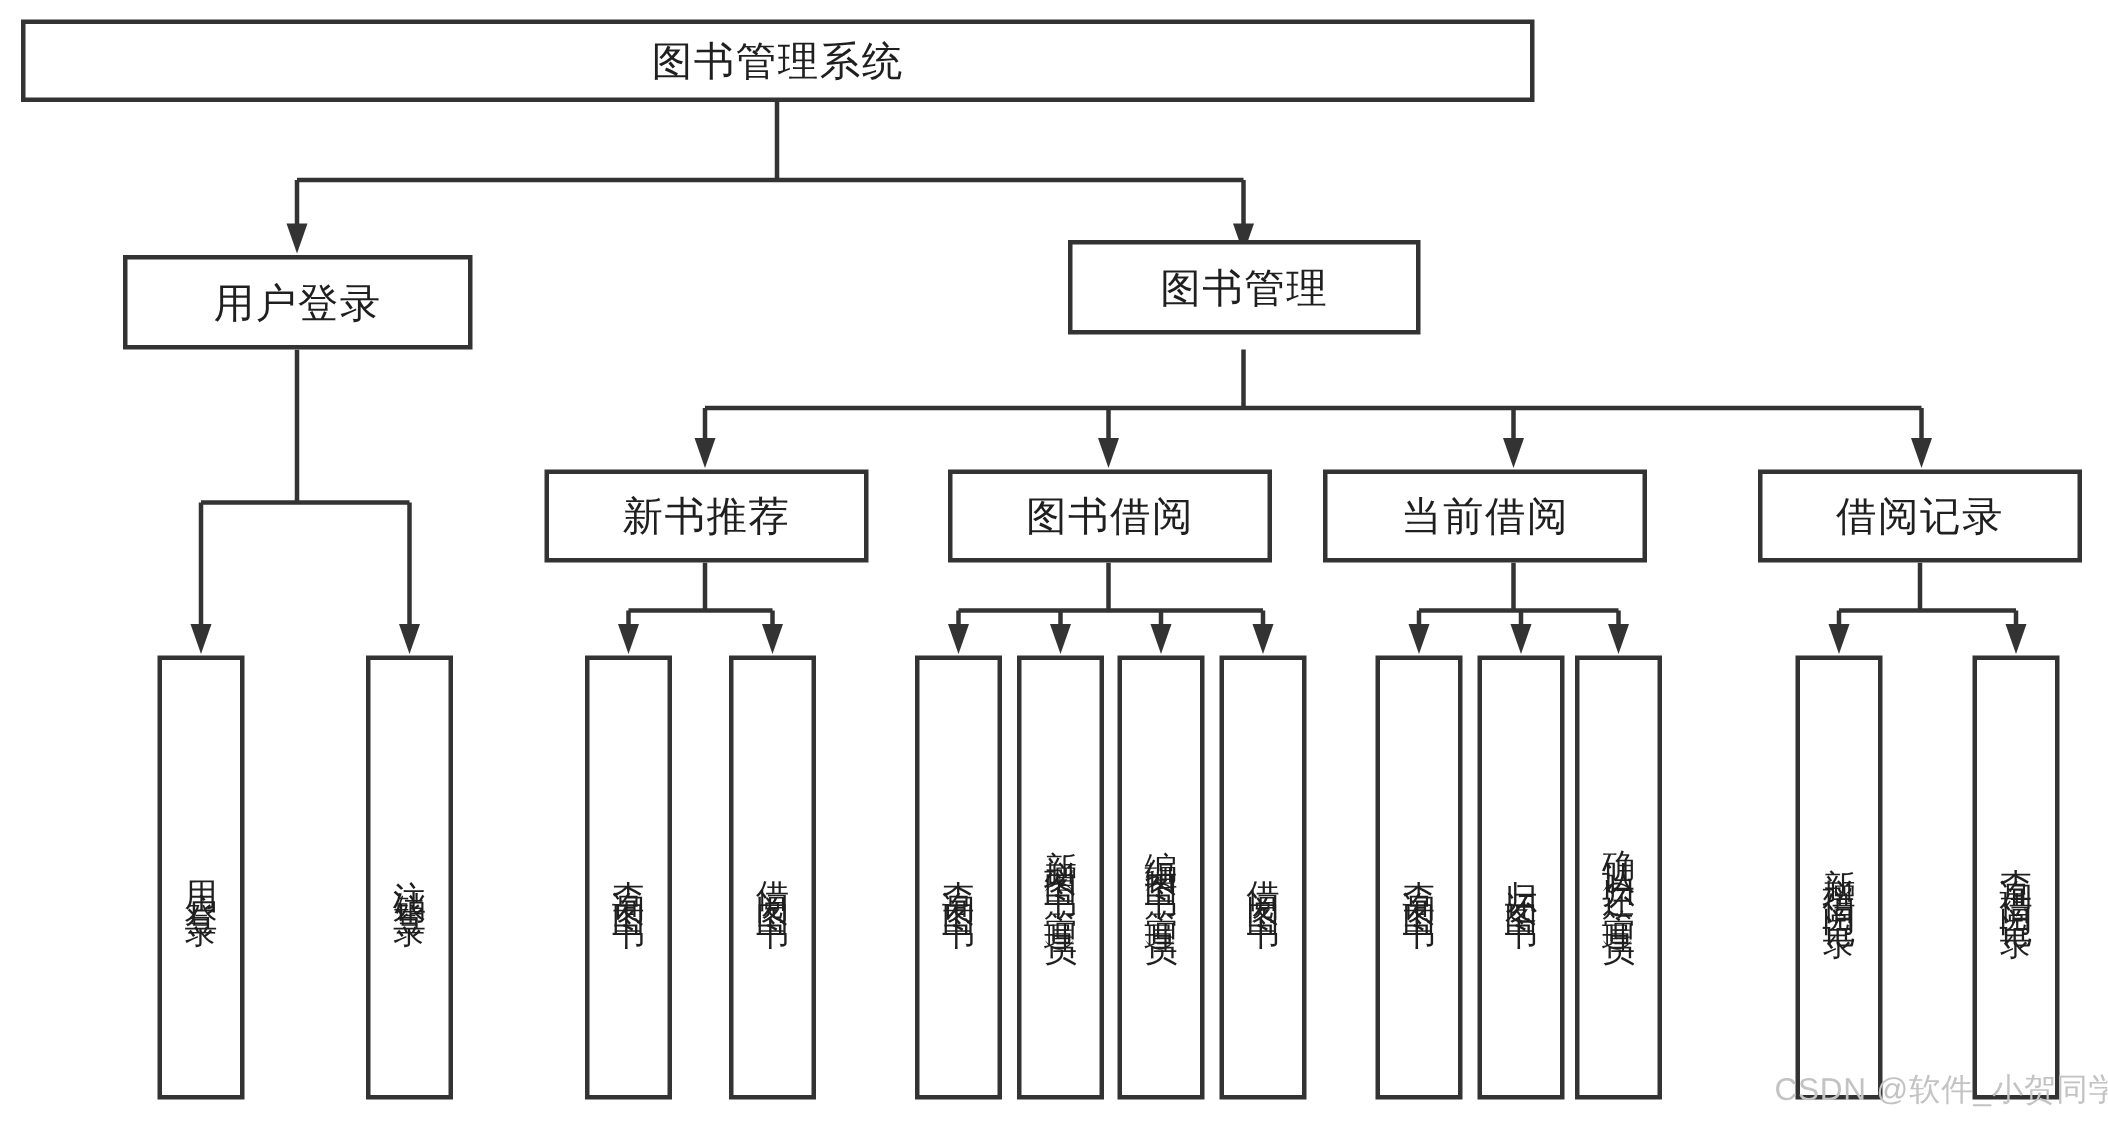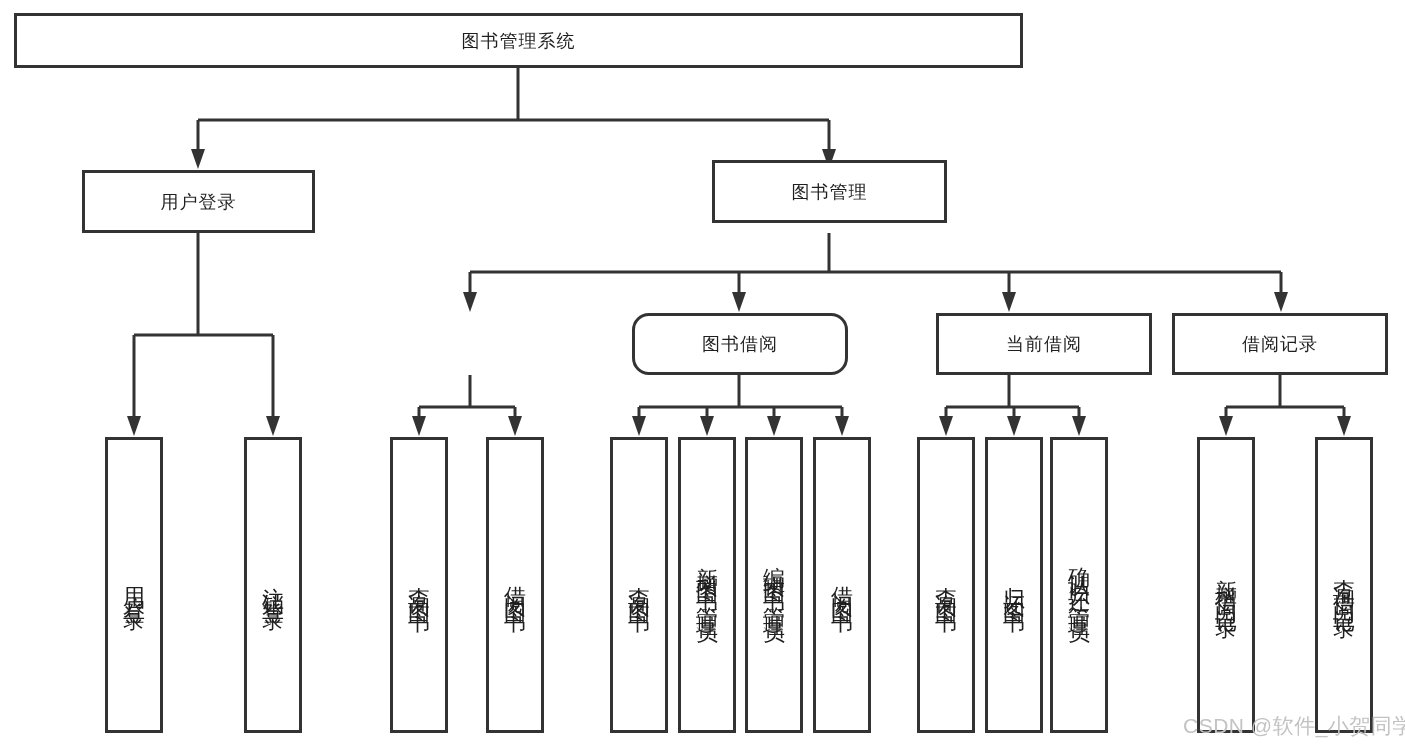--- a/index.html
+++ b/index.html
@@ -21,21 +21,21 @@
     pointer-events: none;
   }
 
   .hbox {
     position: absolute;
     background: #ffffff;
     border: 3px solid #333333;
     display: flex;
     align-items: center;
     justify-content: center;
-    font-size: 18px;
+    font-size: 27px;
     letter-spacing: 1px;
     color: #1f1f1f;
     z-index: 2;
   }
 
   .vbox {
     position: absolute;
     top: 437px;
     width: 58px;
     height: 296px;
@@ -66,22 +66,22 @@
     letter-spacing: 0.5px;
     z-index: 3;
     white-space: nowrap;
   }
 
   
   #node-root        { left: 14px;   top: 13px;  width: 1009px; height: 55px; }
   #node-user-login  { left: 82px;   top: 170px; width: 233px;  height: 63px; }
   #node-book-mgmt   { left: 712px;  top: 160px; width: 235px;  height: 63px; }
   #node-new-books   { left: 363px;  top: 313px; width: 216px;  height: 62px; }
-  #node-book-borrow { left: 632px;  top: 313px; width: 216px;  height: 62px; border-radius: 17px; }
-  #node-cur-borrow  { left: 936px;  top: 313px; width: 216px;  height: 62px; }
+  #node-book-borrow { left: 632px;  top: 313px; width: 216px;  height: 62px; }
+  #node-cur-borrow  { left: 882px;  top: 313px; width: 216px;  height: 62px; }
   #node-borrow-rec  { left: 1172px; top: 313px; width: 216px;  height: 62px; }
 
   
   #leaf-0  { left: 105px;  }
   #leaf-1  { left: 244px;  }
   #leaf-2  { left: 390px;  }
   #leaf-3  { left: 486px;  }
   #leaf-4  { left: 610px;  }
   #leaf-5  { left: 678px;  }
   #leaf-6  { left: 745px;  }
@@ -170,20 +170,23 @@
     <span>图书管理系统</span>
   </div>
 
   <div class="hbox" id="node-user-login">
     <span>用户登录</span>
   </div>
   <div class="hbox" id="node-book-mgmt">
     <span>图书管理</span>
   </div>
 
+  <div class="hbox" id="node-new-books">
+    <span>新书推荐</span>
+  </div>
   <div class="hbox" id="node-book-borrow">
     <span>图书借阅</span>
   </div>
   <div class="hbox" id="node-cur-borrow">
     <span>当前借阅</span>
   </div>
   <div class="hbox" id="node-borrow-rec">
     <span>借阅记录</span>
   </div>
 

